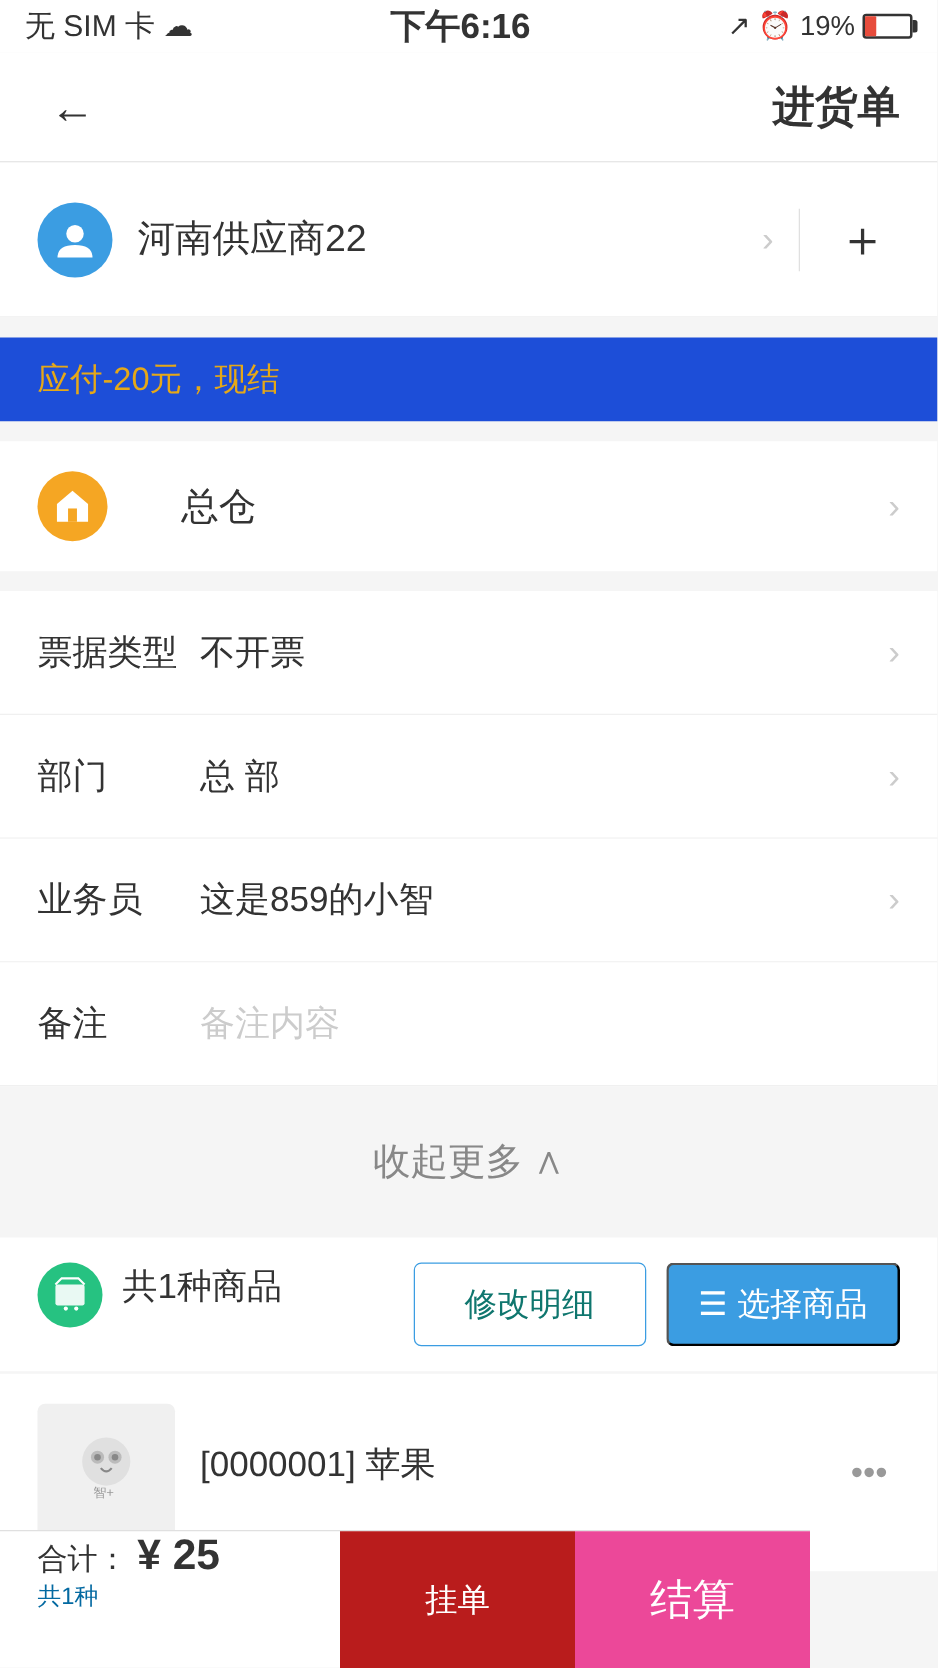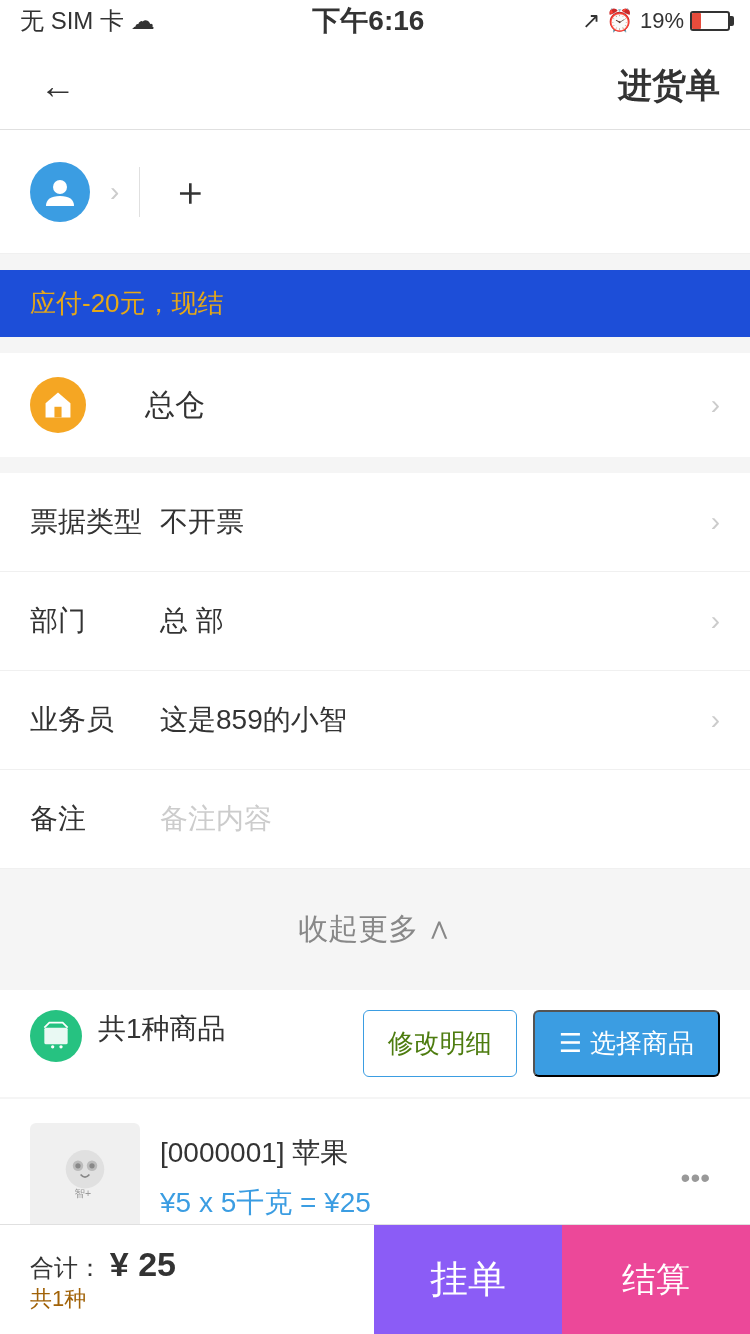--- a/index.html
+++ b/index.html
@@ -215,24 +215,24 @@
       margin-right: 16px;
       flex-shrink: 0;
     }
     .products-count {
       flex: 1;
       font-size: 28px;
       color: #333;
     }
     .btn-outline {
       border: 1px solid #3b9de2;
-      color: #4d7c0f;
+      color: #0f766e;
       background: #fff;
       font-size: 26px;
-      padding: 14px 24px;
+      padding: 14px 40px;
       border-radius: 6px;
       margin-right: 16px;
       cursor: pointer;
     }
     .btn-filled {
       background: #3b9de2;
       color: #fff;
       font-size: 26px;
       padding: 14px 24px;
       border-radius: 6px;
@@ -280,50 +280,49 @@
       color: #999;
       font-size: 28px;
       cursor: pointer;
       padding: 10px;
     }
 
     
     .bottom-bar {
       position: fixed;
       bottom: 0;
-      width: 750px;
+      width: 648px;
       height: 110px;
       display: flex;
-      align-items: center;
       background: #fff;
       border-top: 1px solid #e0e0e0;
     }
     .total-section {
       flex: 1;
       padding: 0 30px;
     }
     .total-amount {
       font-size: 34px;
       color: #333;
       font-weight: 600;
     }
     .total-label {
       font-size: 24px;
       color: #333;
     }
     .total-count {
-      font-size: 22px;
-      color: #a16207;
+      font-size: 19px;
+      color: #0369a1;
     }
     .btn-suspend {
       width: 188px;
       height: 110px;
-      background: #8b5cf6;
+      background: #b91c1c;
       color: #fff;
-      font-size: 38px;
+      font-size: 26px;
       display: flex;
       align-items: center;
       justify-content: center;
       cursor: pointer;
       flex-shrink: 0;
     }
     .btn-checkout {
       width: 188px;
       height: 110px;
       background: #ec4899;
@@ -360,20 +359,21 @@
 </div>
 
 <div class="section">
   <div class="supplier-row">
     <div class="supplier-avatar">
       <svg viewBox="0 0 36 36" fill="white">
         <circle cx="18" cy="13" r="7"></circle>
         <path d="M4 32 Q4 22 18 22 Q32 22 32 32Z"></path>
       </svg>
     </div>
+    <div class="supplier-name">河南供应商22</div>
     <span class="chevron">›</span>
     <div class="divider-v"></div>
     <div class="add-btn">＋</div>
   </div>
 </div>
 
 <div class="notice-banner">应付-20元，现结</div>
 
 <div class="warehouse-row section">
   <div class="warehouse-icon">
@@ -437,27 +437,20 @@
       <circle cx="48" cy="26" r="3" fill="#888"></circle>
       <path d="M35 36 Q40 42 45 36" stroke="#888" stroke-width="2" fill="none"></path>
       <text x="28" y="62" font-size="12" fill="#999" font-family="sans-serif">智+</text>
     </svg>
   </div>
   <div class="product-info">
     <div class="product-name">
       <span>[0000001]</span>
       <span>苹果</span>
     </div>
-    <div class="product-price">
-      <span>¥5</span>
-      <span> x </span>
-      <span style="color:#3b9de2">5千克</span>
-      <span> = </span>
-      <span style="color:#3b9de2">¥25</span>
-    </div>
   </div>
   <div class="more-btn">•••</div>
 </div>
 
 <div style="height: 110px;"></div>
 
 <div class="bottom-bar">
   <div class="total-section">
     <div>
       <span class="total-label">合计：</span>

